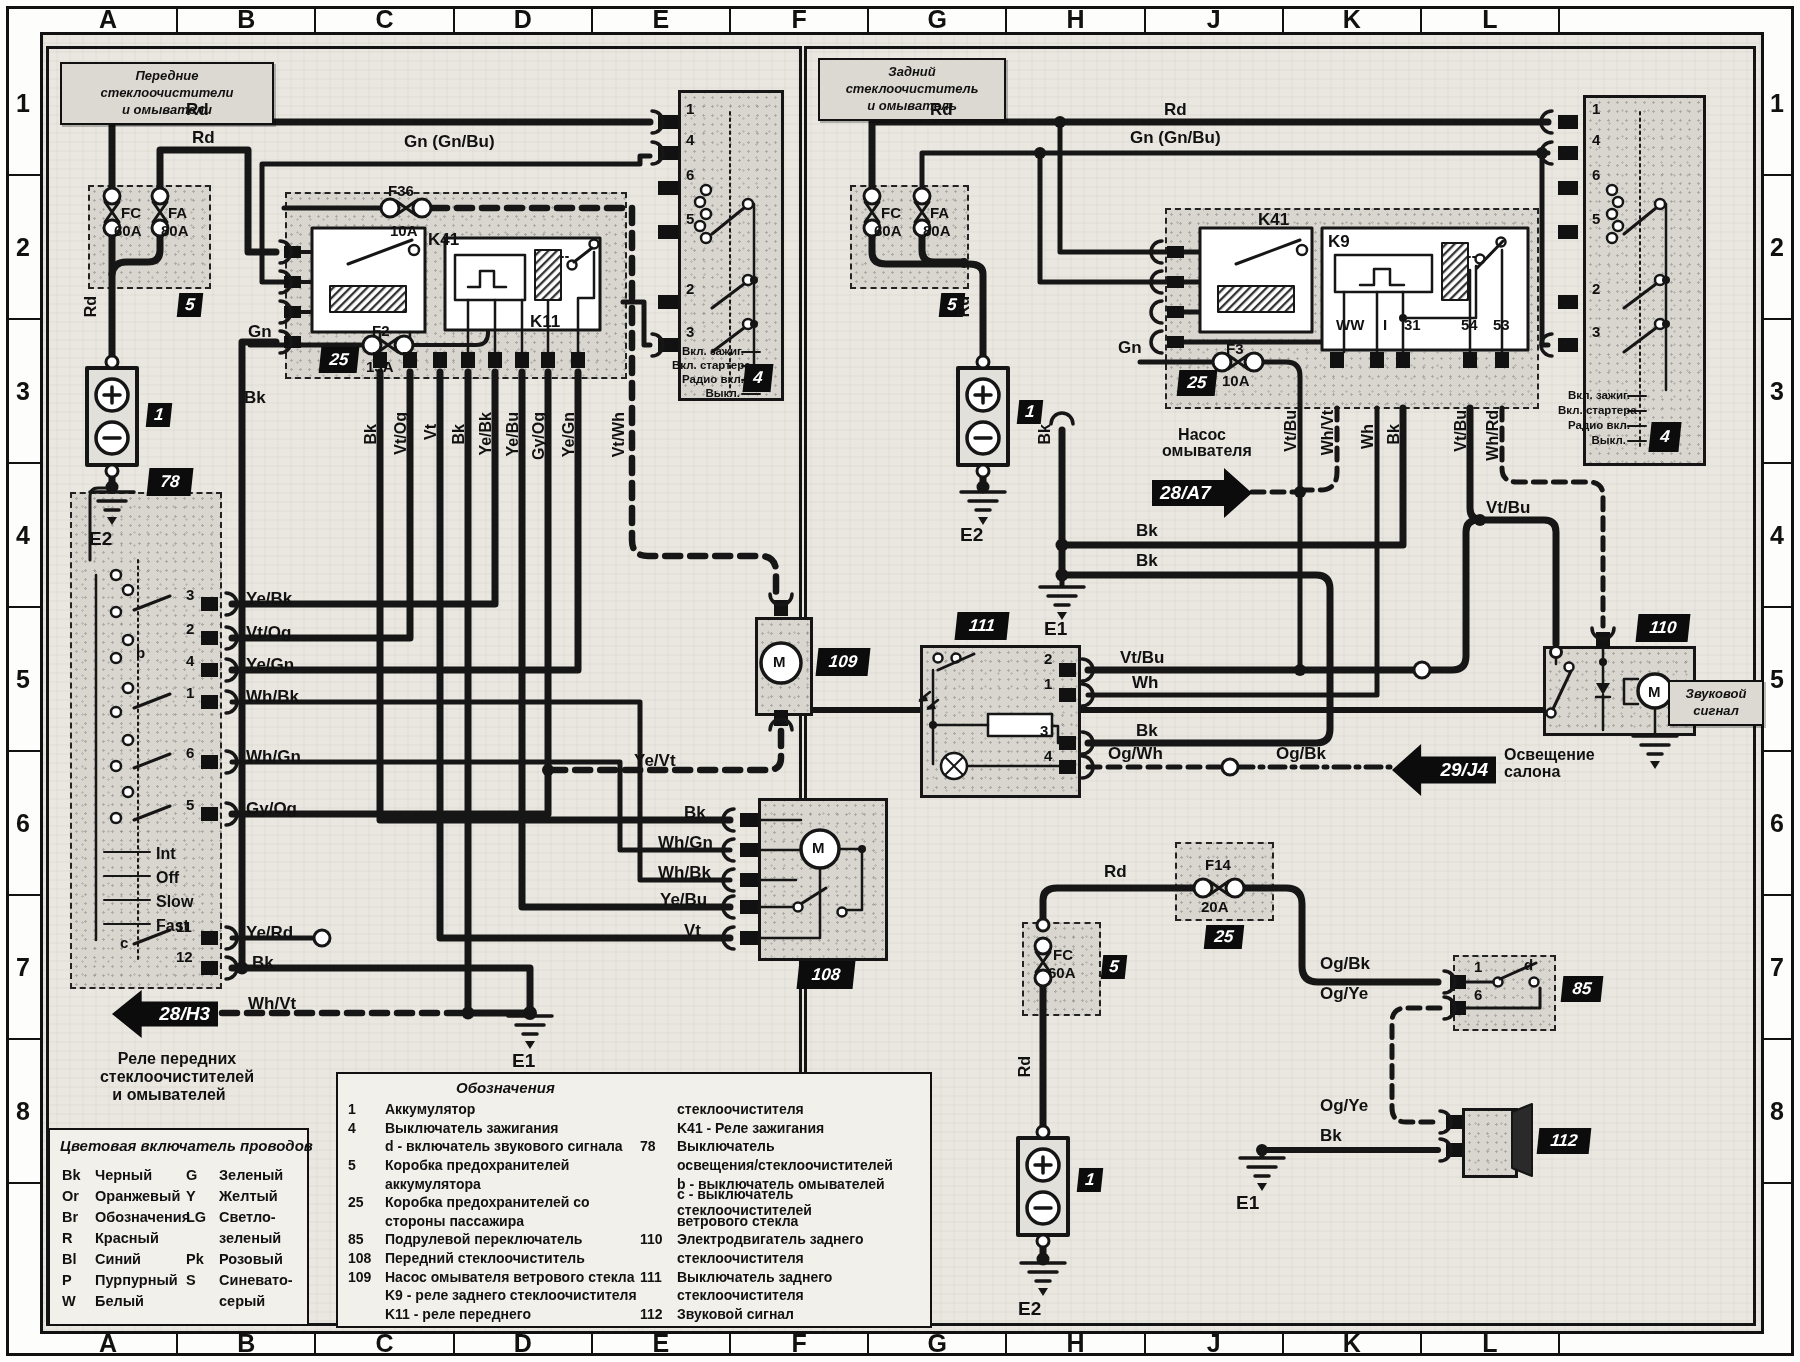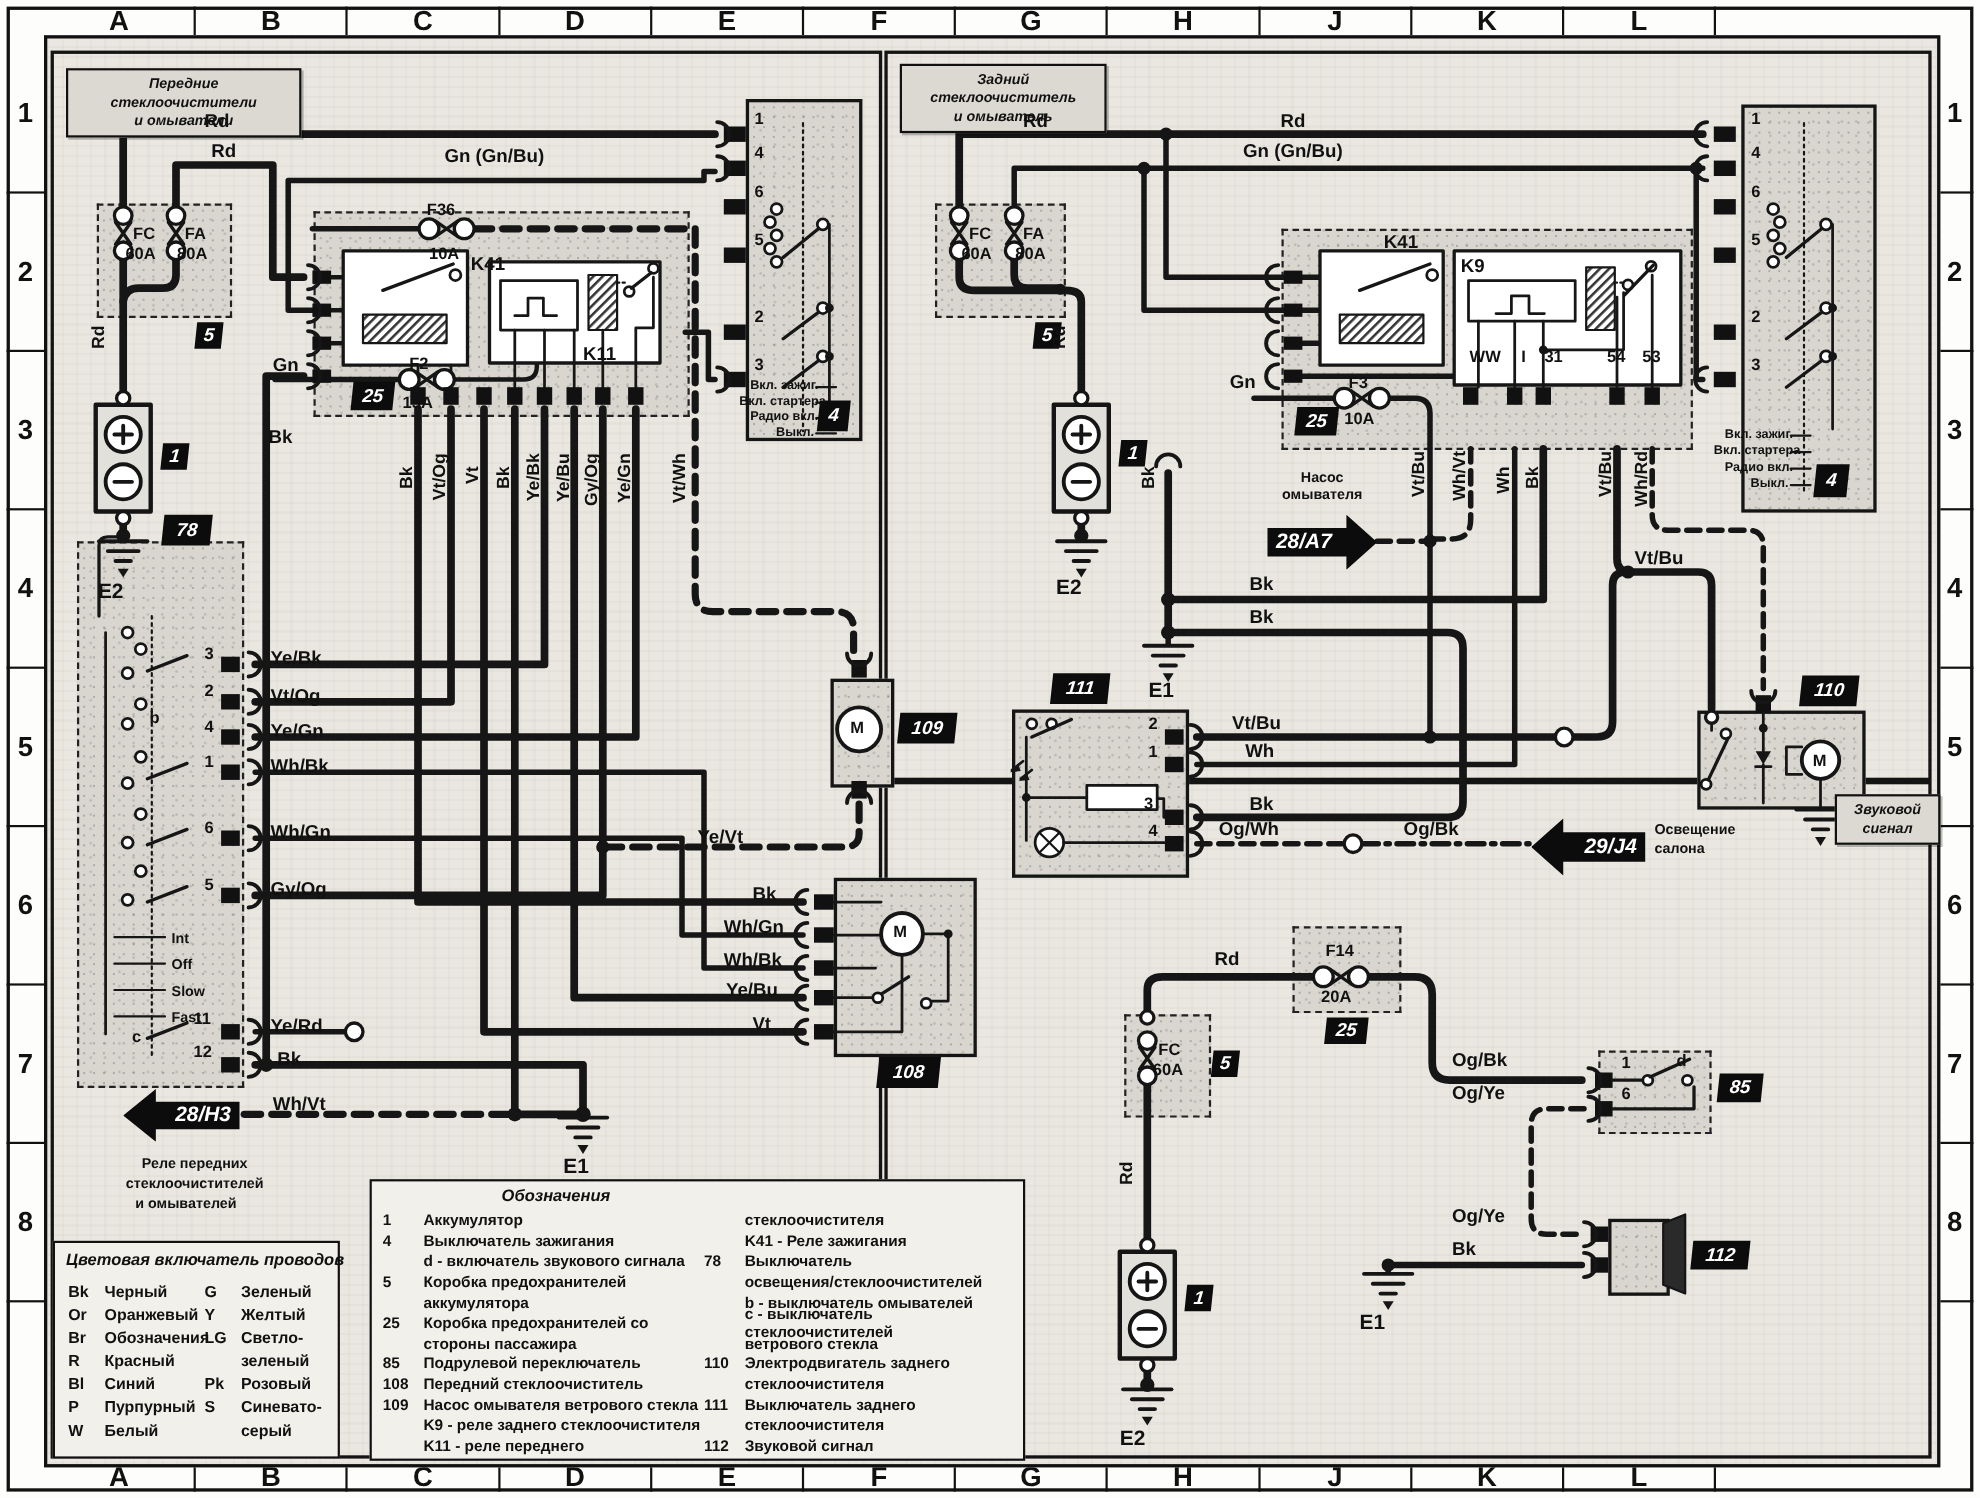--- a/index.html
+++ b/index.html
@@ -16,21 +16,21 @@
   .vstrip .gcell{height:144px;border-bottom:2px solid #111;width:100%;}
   .panel{border:3px solid #141414;}
   .speck{background-color:#d8d6cf;background-image:radial-gradient(rgba(0,0,0,.20) 1px,transparent 1.4px),radial-gradient(rgba(0,0,0,.13) 1px,transparent 1.4px);background-size:9px 9px,13px 13px;background-position:0 0,4px 6px;}
   .dashbox{border:2.5px dashed #222;}
   .solidbox{border:3px solid #151515;}
   .tb{background:#dcd9d2;border:2.5px solid #111;font-weight:bold;font-style:italic;font-size:13px;text-align:center;line-height:1.3;padding:4px 6px;box-shadow:2px 2px 0 rgba(0,0,0,.25);}
   .bdg{background:#0c0c0c;color:#fff;display:flex;align-items:center;justify-content:center;font-style:italic;font-weight:bold;font-size:17px;transform:skewX(-6deg);}
   .L{font-weight:bold;font-size:17px;white-space:nowrap;}
   .L19{font-weight:bold;font-size:19px;white-space:nowrap;}
   .L15{font-weight:bold;font-size:15px;white-space:nowrap;}
-  .L13{font-weight:bold;font-size:13px;white-space:nowrap;}
+  .L13{font-weight:bold;font-size:16px;white-space:nowrap;}
   .L11{font-weight:bold;font-size:11.5px;white-space:nowrap;}
   .it{font-style:italic;}
   .R{writing-mode:vertical-rl;transform:rotate(180deg);font-weight:bold;font-size:16px;white-space:nowrap;}
   .arrL{background:#0c0c0c;color:#fff;clip-path:polygon(0 50%,28% 0,28% 24%,100% 24%,100% 76%,28% 76%,28% 100%);display:flex;align-items:center;justify-content:flex-end;font-weight:bold;font-style:italic;font-size:19px;padding-right:8px;box-sizing:border-box;}
   .arrR{background:#0c0c0c;color:#fff;clip-path:polygon(100% 50%,72% 0,72% 24%,0 24%,0 76%,72% 76%,72% 100%);display:flex;align-items:center;justify-content:flex-start;font-weight:bold;font-style:italic;font-size:19px;padding-left:8px;box-sizing:border-box;}
   .legend{background:#f2f0ea;border:2.5px solid #111;}
   .crow{display:flex;height:21px;align-items:center;font-size:14.5px;font-weight:bold;}
   .crow .code{width:33px;flex:0 0 33px;}
   .drow{display:flex;height:18.6px;align-items:center;font-size:14px;font-weight:bold;}
   .drow .num{width:37px;flex:0 0 37px;}
@@ -517,21 +517,21 @@
   </svg>
 
   <div class="abs tb" style="left:818px;top:58px;width:172px;">
     <div>Задний стеклоочиститель</div>
     <div>и омыватель</div>
   </div>
   <div class="abs tb" style="left:60px;top:62px;width:198px;">
     <div>Передние стеклоочистители</div>
     <div>и омыватели</div>
   </div>
-  <div class="abs tb" style="left:1668px;top:722px;width:80px;">
+  <div class="abs tb" style="left:1668px;top:680px;width:80px;">
     <div>Звуковой</div>
     <div>сигнал</div>
   </div>
 
   <div class="abs bdg" style="left:178px;top:293px;width:24px;height:24px;">5</div>
   <div class="abs bdg" style="left:147px;top:403px;width:24px;height:24px;">1</div>
   <div class="abs bdg" style="left:148px;top:468px;width:44px;height:28px;">78</div>
   <div class="abs bdg" style="left:320px;top:347px;width:38px;height:26px;">25</div>
   <div class="abs bdg" style="left:744px;top:364px;width:28px;height:28px;">4</div>
   <div class="abs bdg" style="left:817px;top:648px;width:52px;height:28px;">109</div>

